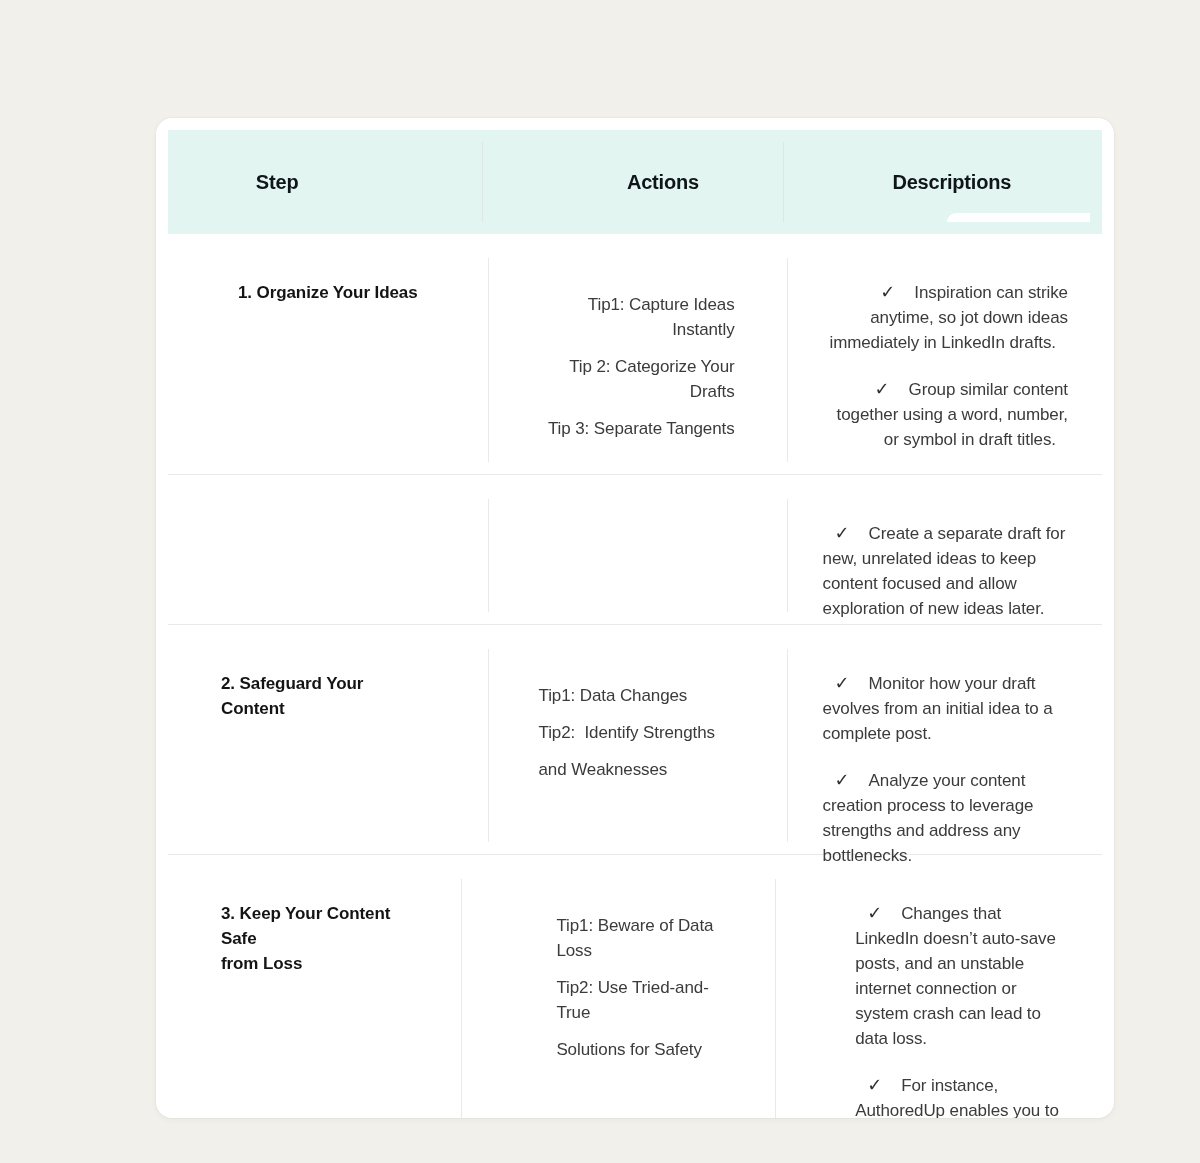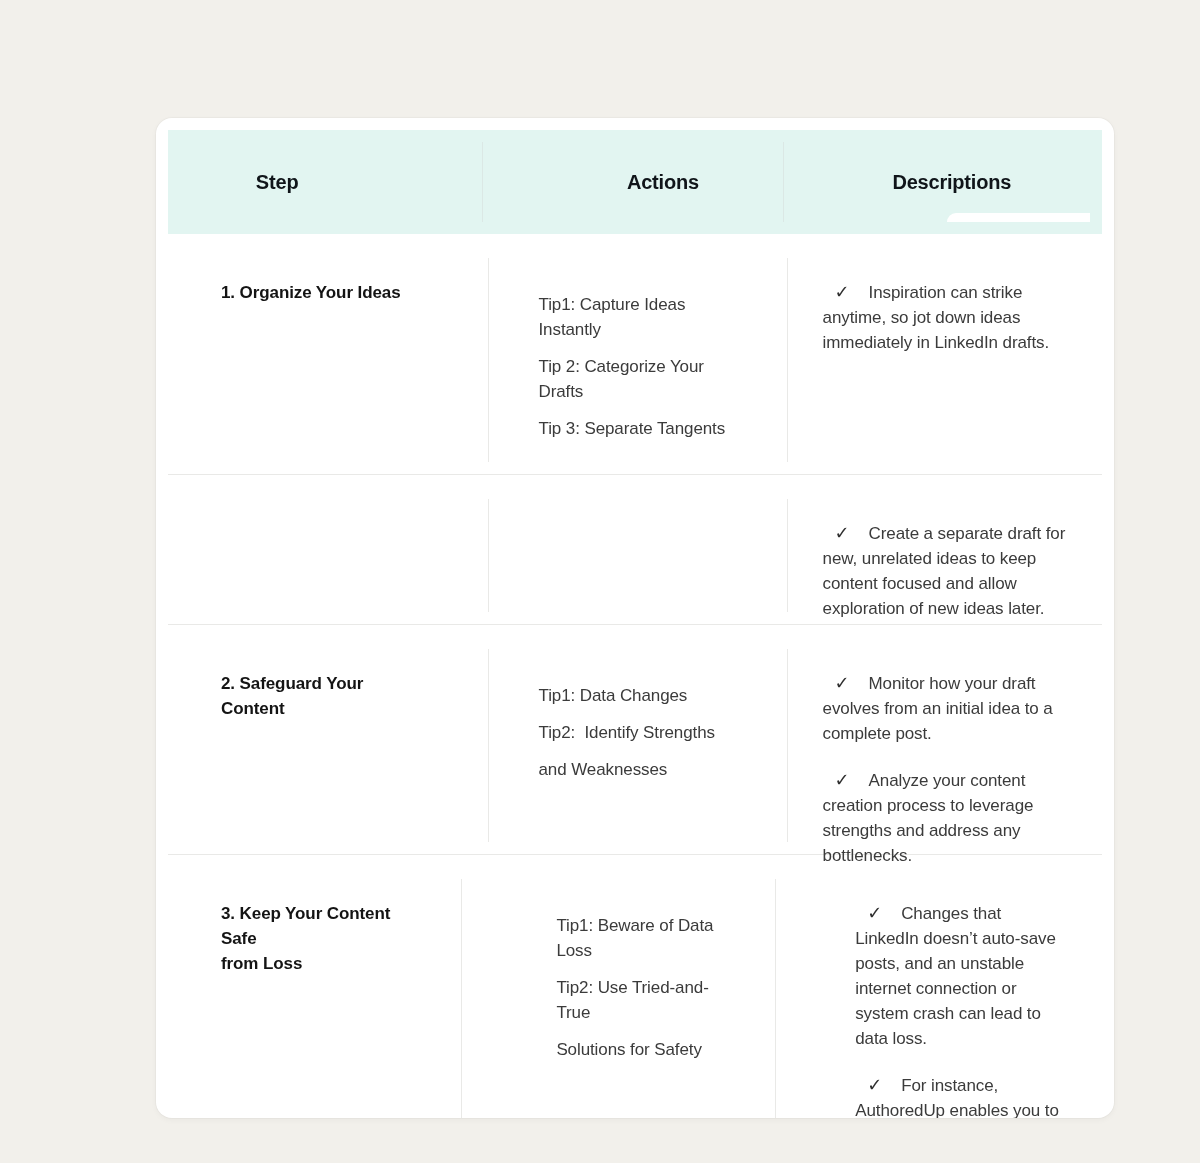--- a/index.html
+++ b/index.html
@@ -43,21 +43,21 @@
   .h-desc span { transform:translateX(3px); }
   .notch {
     position:absolute;
     right:0; bottom:0;
     width:143px; height:9px;
     background:#ffffff;
     border-top-left-radius:9px;
   }
   .row { display:flex; border-bottom:1px solid #e9e9e7; }
   .row:last-child { border-bottom:none;gap:44px; }
-  .r1 { height:229px; }
+  .r1 { height:229px;text-align:right; }
   .r2 { height:138px; }
   .r3 { height:218px; }
   .r4 { height:343px; }
   .cell {
     padding-top:22px;
     font-size:17px;
     line-height:25px;
     color:#3b3b3b;
     letter-spacing:-0.1px;
   }
@@ -111,20 +111,21 @@
 
   <div class="row r1">
     <div class="cell cell-step">1. Organize Your Ideas</div>
     <div class="cell cell-actions">
       <div class="aline">Tip1: Capture Ideas Instantly</div>
       <div class="aline">Tip 2: Categorize Your Drafts</div>
       <div class="aline">Tip 3: Separate Tangents</div>
     </div>
     <div class="cell cell-desc">
       <p class="para"><span class="check">✓</span><span>Inspiration can strike anytime, so jot down ideas immediately in LinkedIn drafts.</span></p>
+      <p class="para"><span class="check">✓</span><span>Group similar content together using a word, number, or symbol in draft titles.</span></p>
     </div>
   </div>
 
   <div class="row r2">
     <div class="cell cell-step"></div>
     <div class="cell cell-actions"></div>
     <div class="cell cell-desc">
       <p class="para"><span class="check">✓</span><span>Create a separate draft for new, unrelated ideas to keep content focused and allow exploration of new ideas later.</span></p>
     </div>
   </div>

